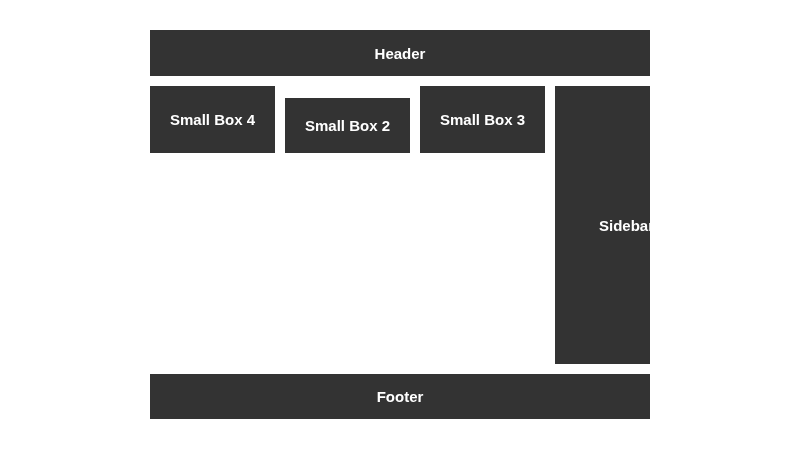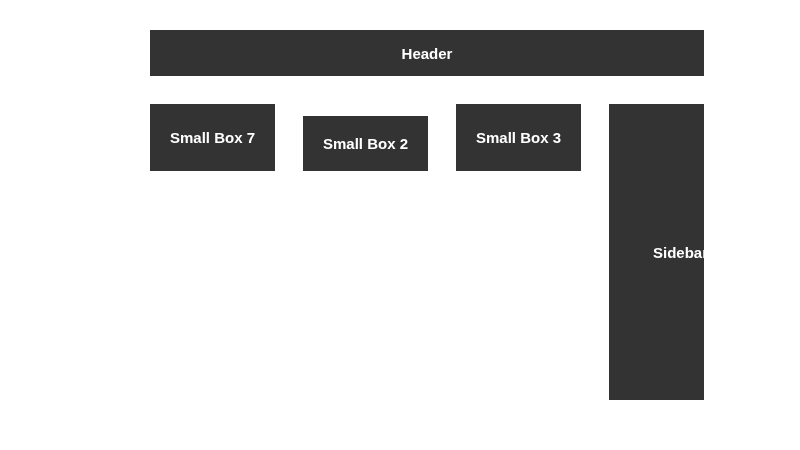--- a/index.html
+++ b/index.html
@@ -22,21 +22,21 @@
   }
   .layout-grid {
     position: absolute;
     left: 150px;
     top: 30px;
     width: 500px;
     height: 290px;
     display: grid;
     grid-template-columns: 125px 125px 125px 95px;
     grid-template-rows: 46px 67px 201px 45px;
-    gap: 28px;
+    gap: 10px;
   }
   .box {
     background: var(--box);
     color: var(--txt);
     display: flex;
     align-items: center;
     justify-content: center;
     font-weight: bold;
     font-size: 15px;
     line-height: 1;
@@ -53,30 +53,33 @@
 </head>
 <body>
 
 <div class="layout-grid">
 
   <div class="box area-header">
     <span>Header</span>
   </div>
 
   <div class="box area-box1">
-    <span>Small Box 7</span>
+    <span>Small Box 4</span>
   </div>
 
   <div class="box area-box2">
     <span>Small Box 2</span>
   </div>
 
   <div class="box area-box3">
     <span>Small Box 3</span>
   </div>
 
   <div class="box area-sidebar">
     <span>Sidebar</span>
   </div>
 
 
+  <div class="box area-footer">
+    <span>Footer</span>
+  </div>
 
 </div>
 
 </body></html>

